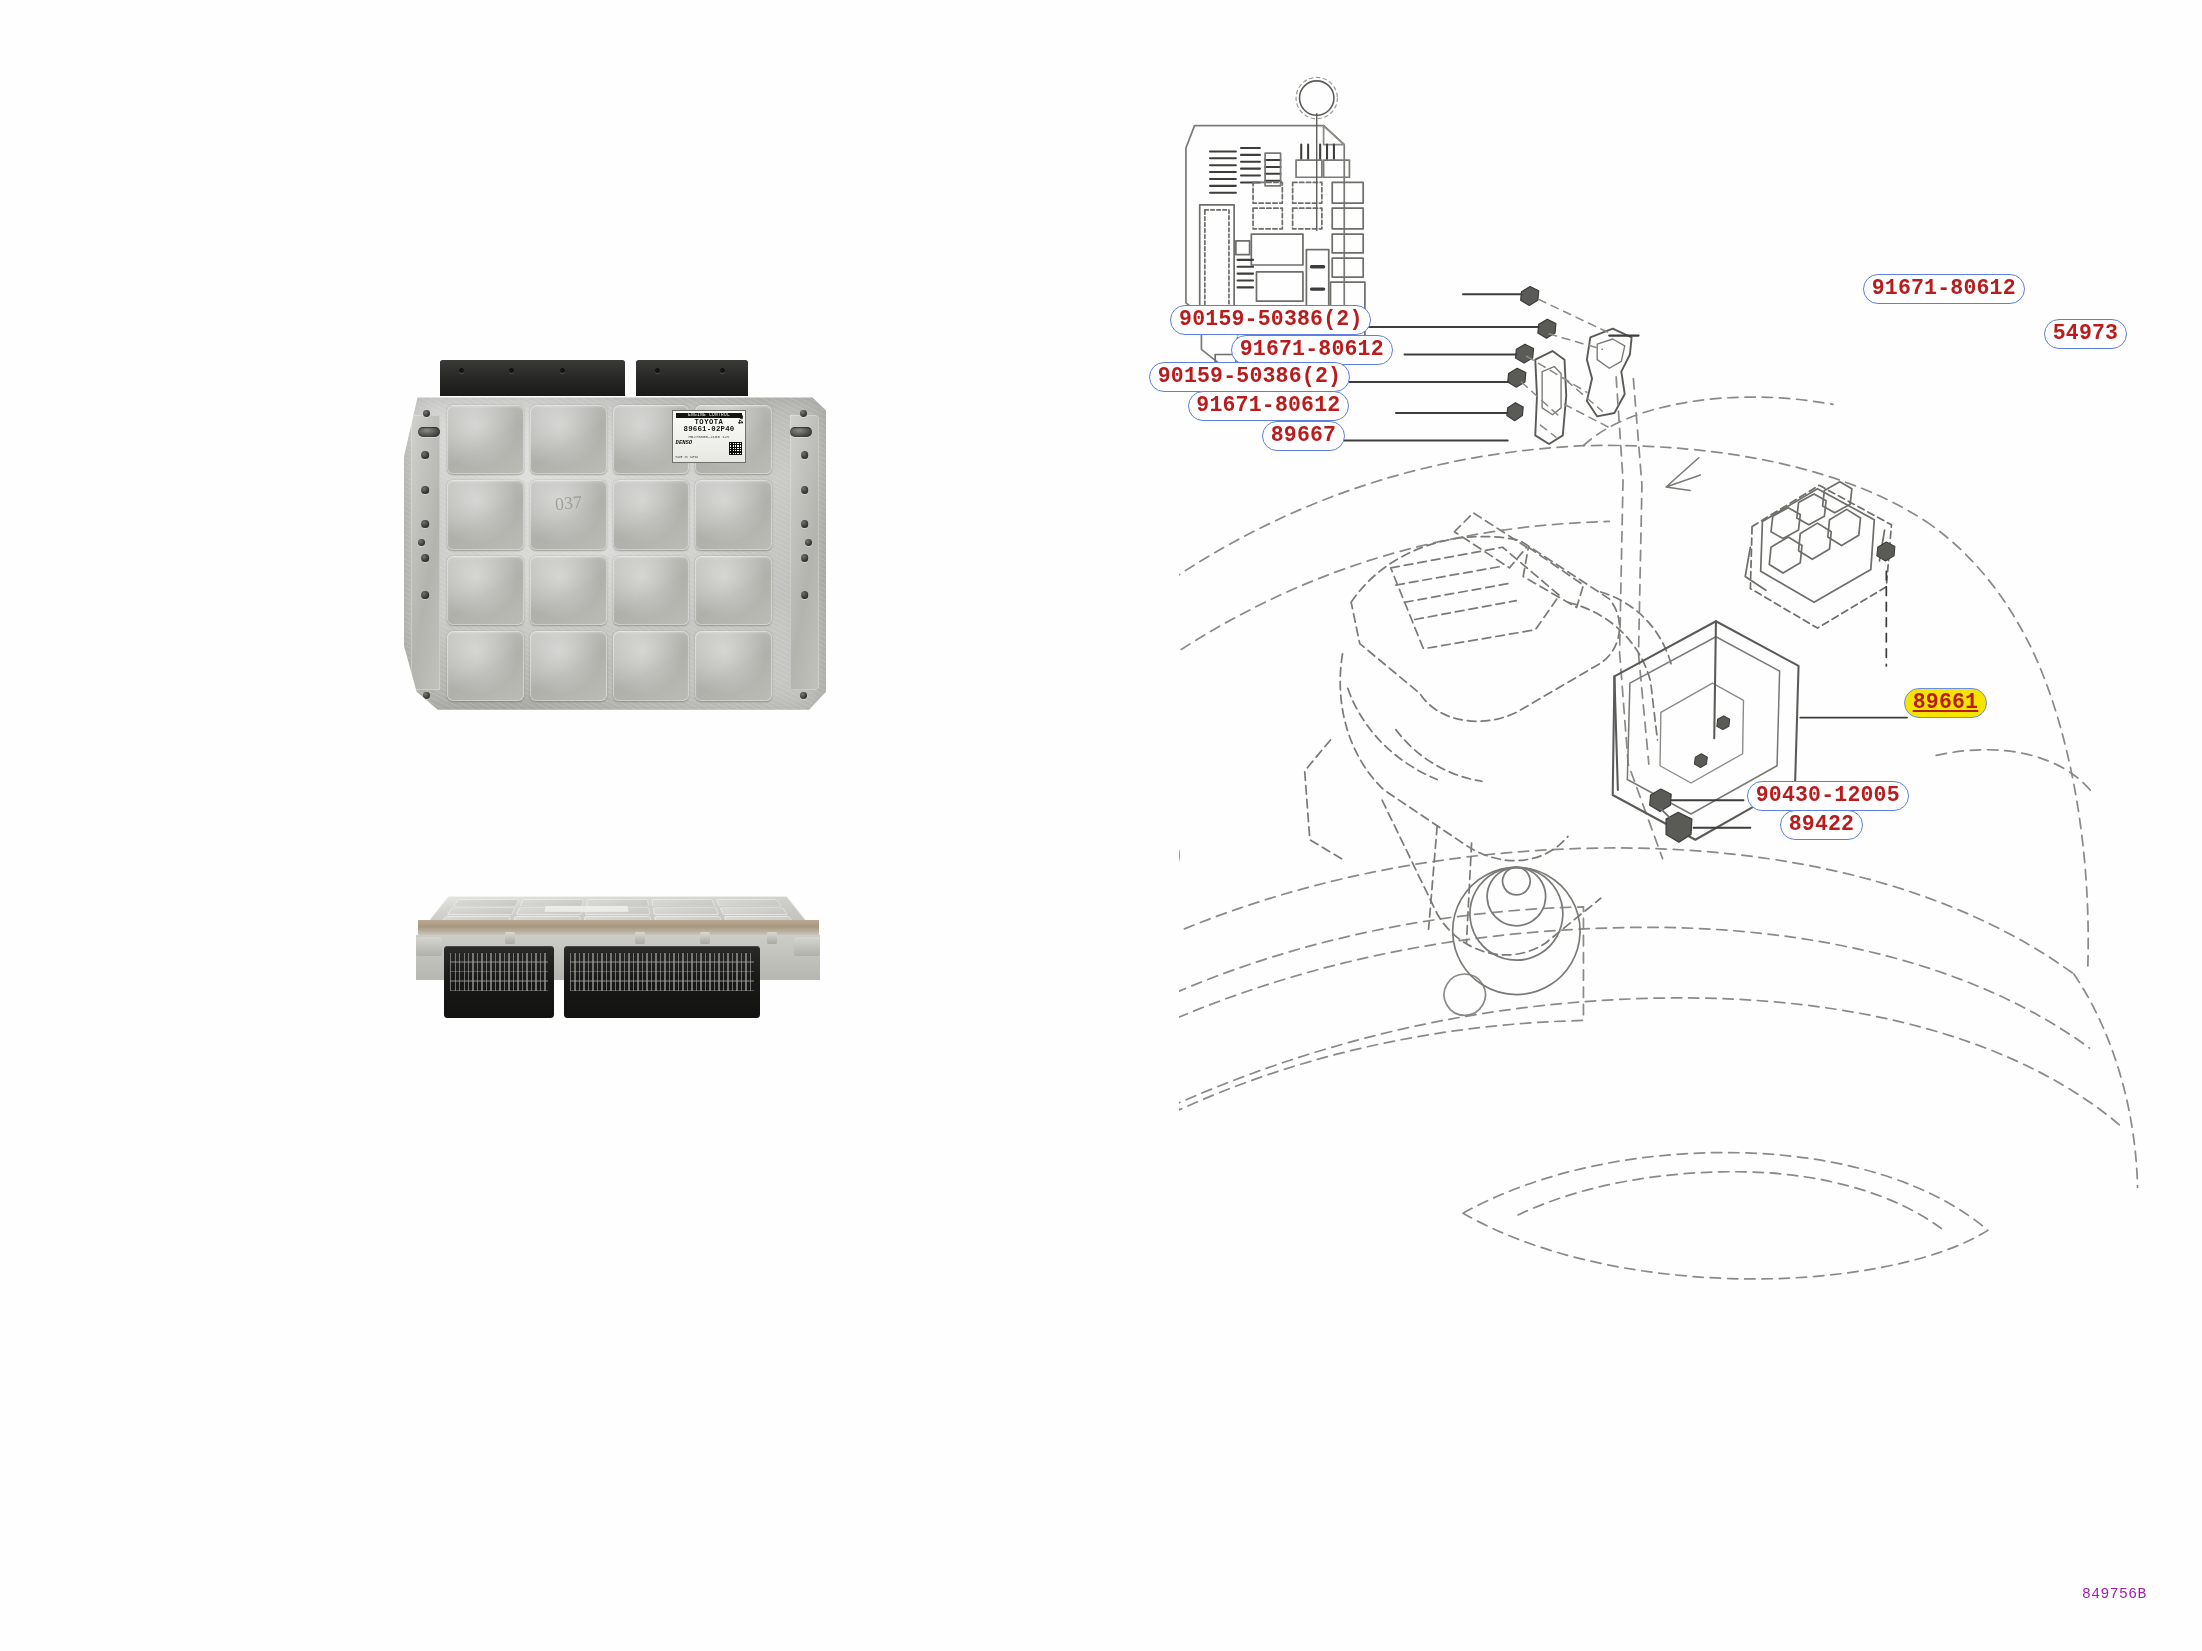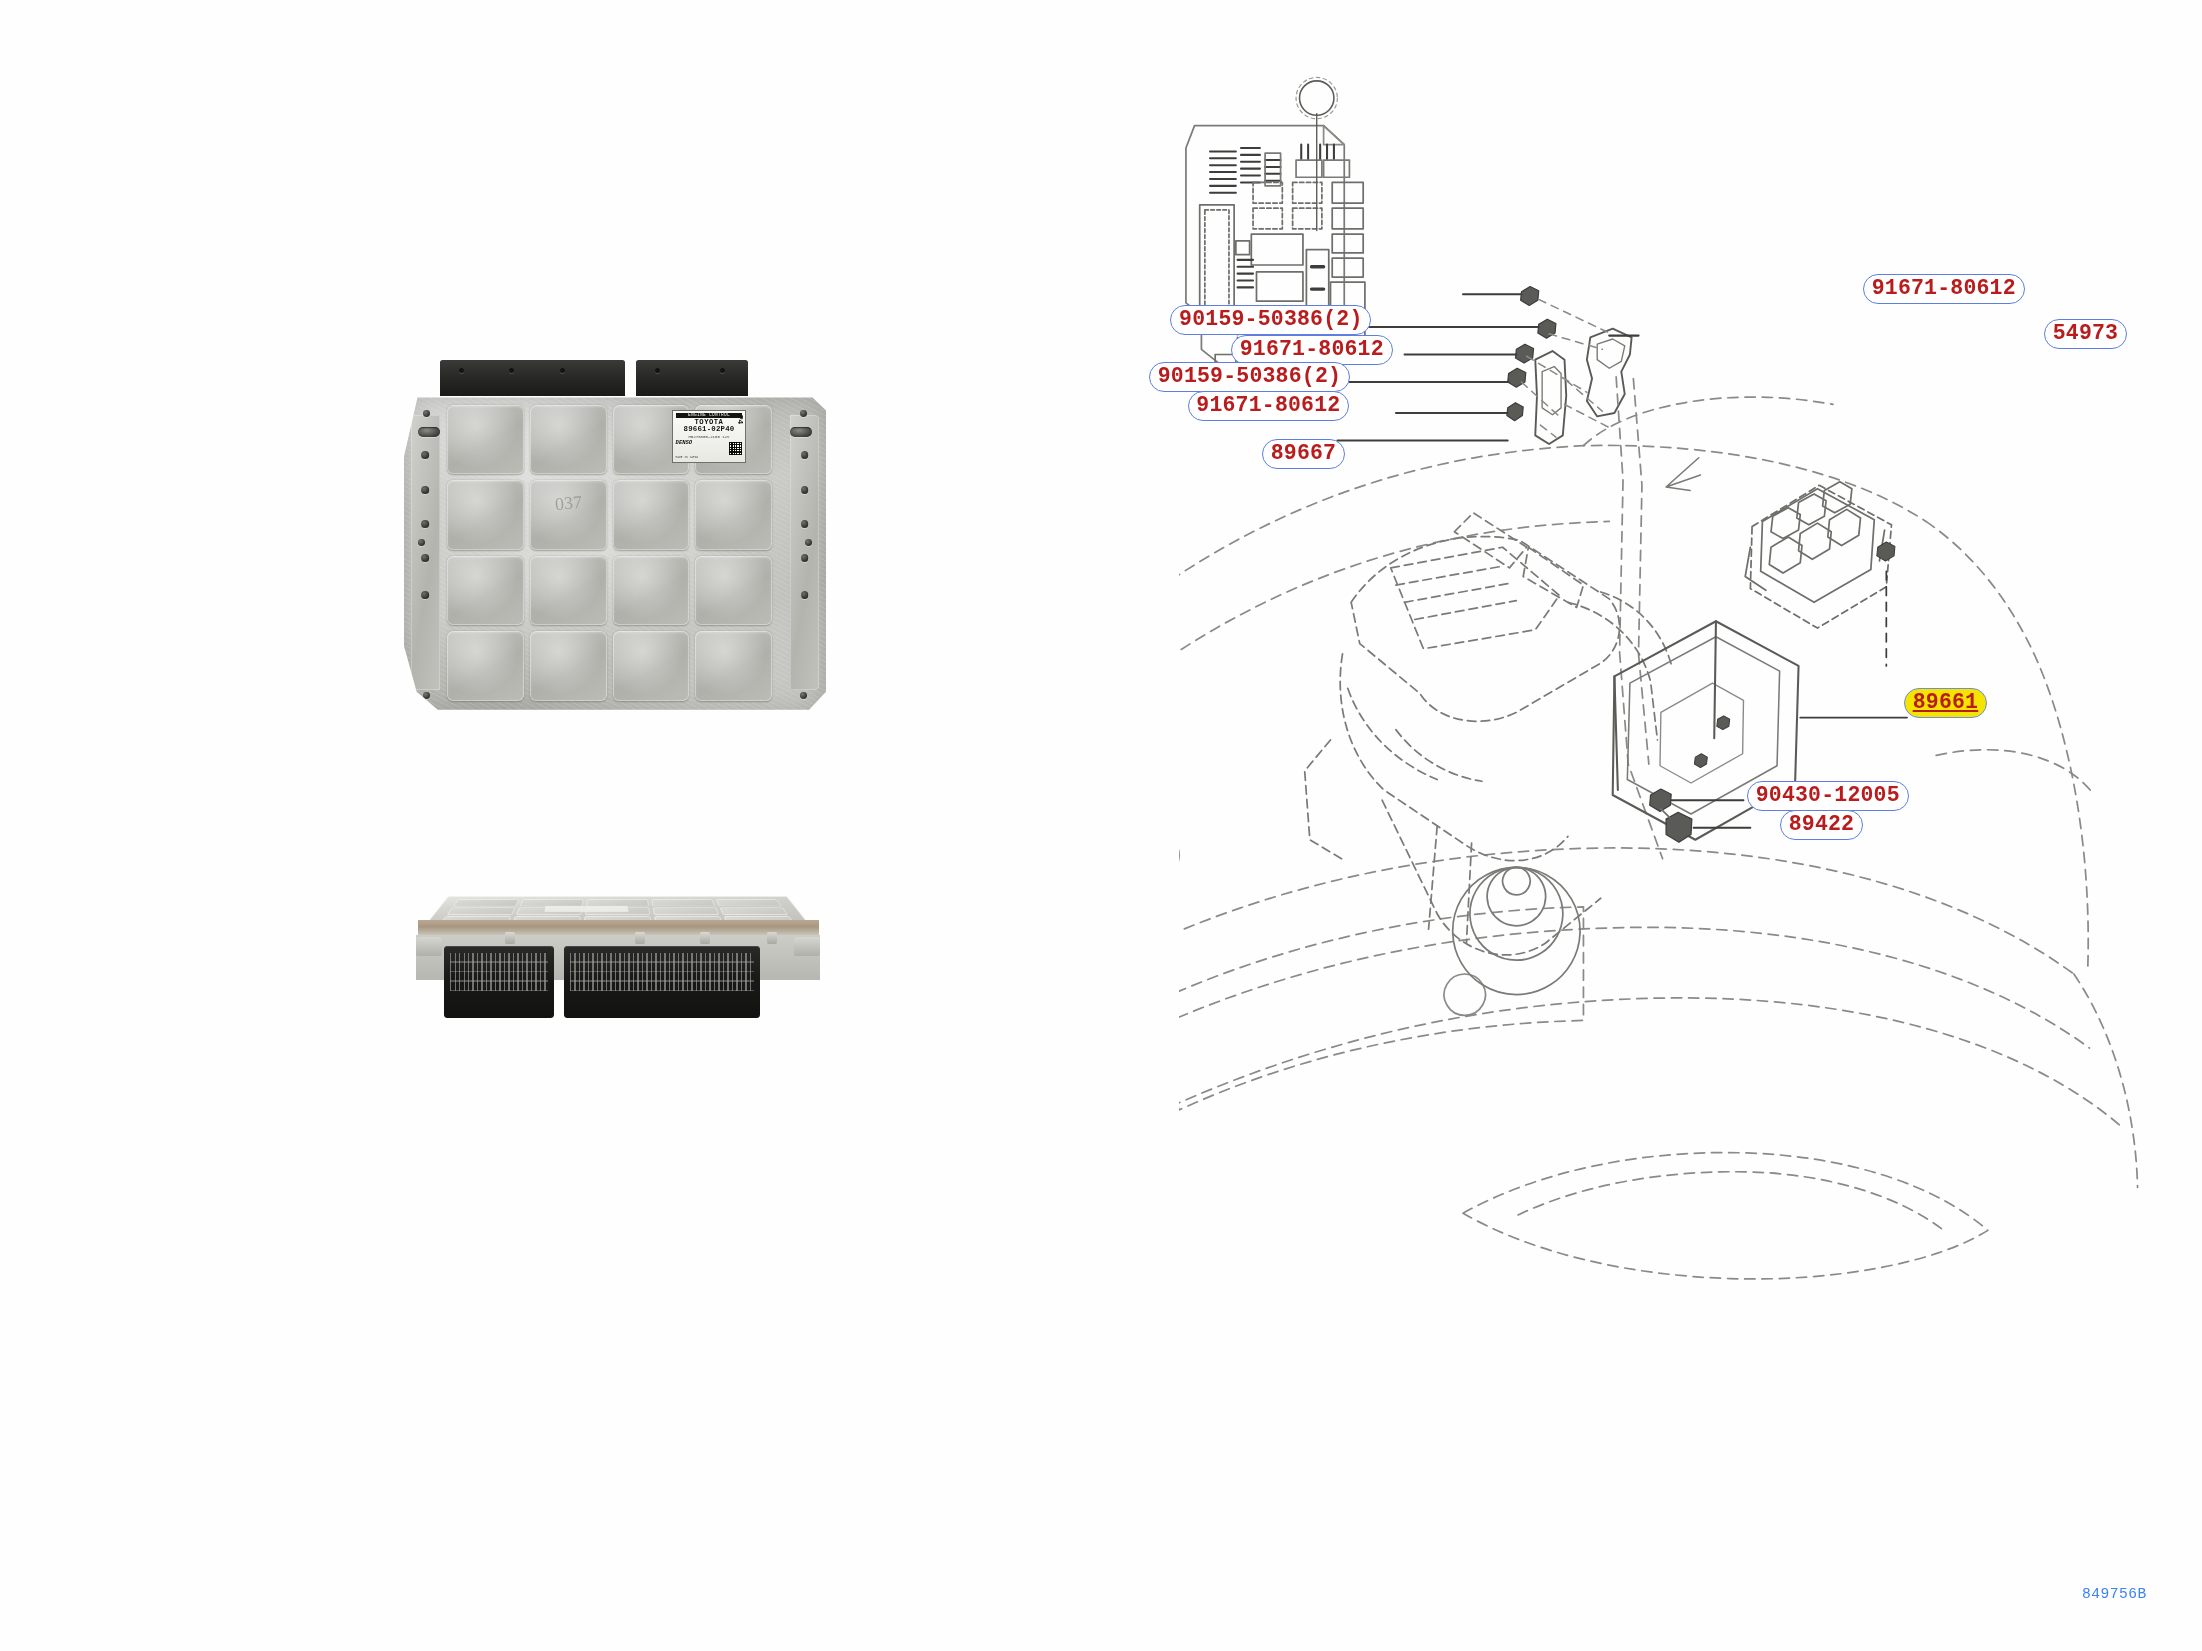--- a/index.html
+++ b/index.html
@@ -237,21 +237,21 @@
     padding: 3.4px 7.7px;
     white-space: nowrap;
   }
   .badge.highlight {
     background: #f5e400;
     border-color: #6d8ce6;
   }
   #fig-code {
     position: absolute; left: 2082px; top: 1586px;
     font-family: "Liberation Mono", monospace;
-    font-size: 14.6px; color: #3b82f6; letter-spacing: 0.5px;
+    font-size: 14.6px; color: #a21caf; letter-spacing: 0.5px;
   }
 </style>
 </head>
 <body>
 
 <div id="photo-panel">
 
   <div id="ecu-top" class="ecu-photo">
 
     <div class="ecu-top-connectors">
@@ -574,21 +574,21 @@
   <div class="badge" style="left:684px; top:274px;">91671-80612</div>
 
   <div class="badge" style="left:-8.6px; top:305px;">90159-50386(2)</div>
 
   <div class="badge" style="left:52px; top:335px;">91671-80612</div>
 
   <div class="badge" style="left:-30px; top:362px;">90159-50386(2)</div>
 
   <div class="badge" style="left:8.6px; top:391px;">91671-80612</div>
 
-  <div class="badge" style="left:83px; top:439px;">89667</div>
+  <div class="badge" style="left:83px; top:421px;">89667</div>
 
   <div class="badge" style="left:865px; top:319px;">54973</div>
 
   <div class="badge highlight" style="left:725px; top:688px;text-decoration:underline;">89661</div>
 
   <div class="badge" style="left:568px; top:781px;text-align:right;">90430-12005</div>
 
   <div class="badge" style="left:601px; top:810px;">89422</div>
 
 </div>

